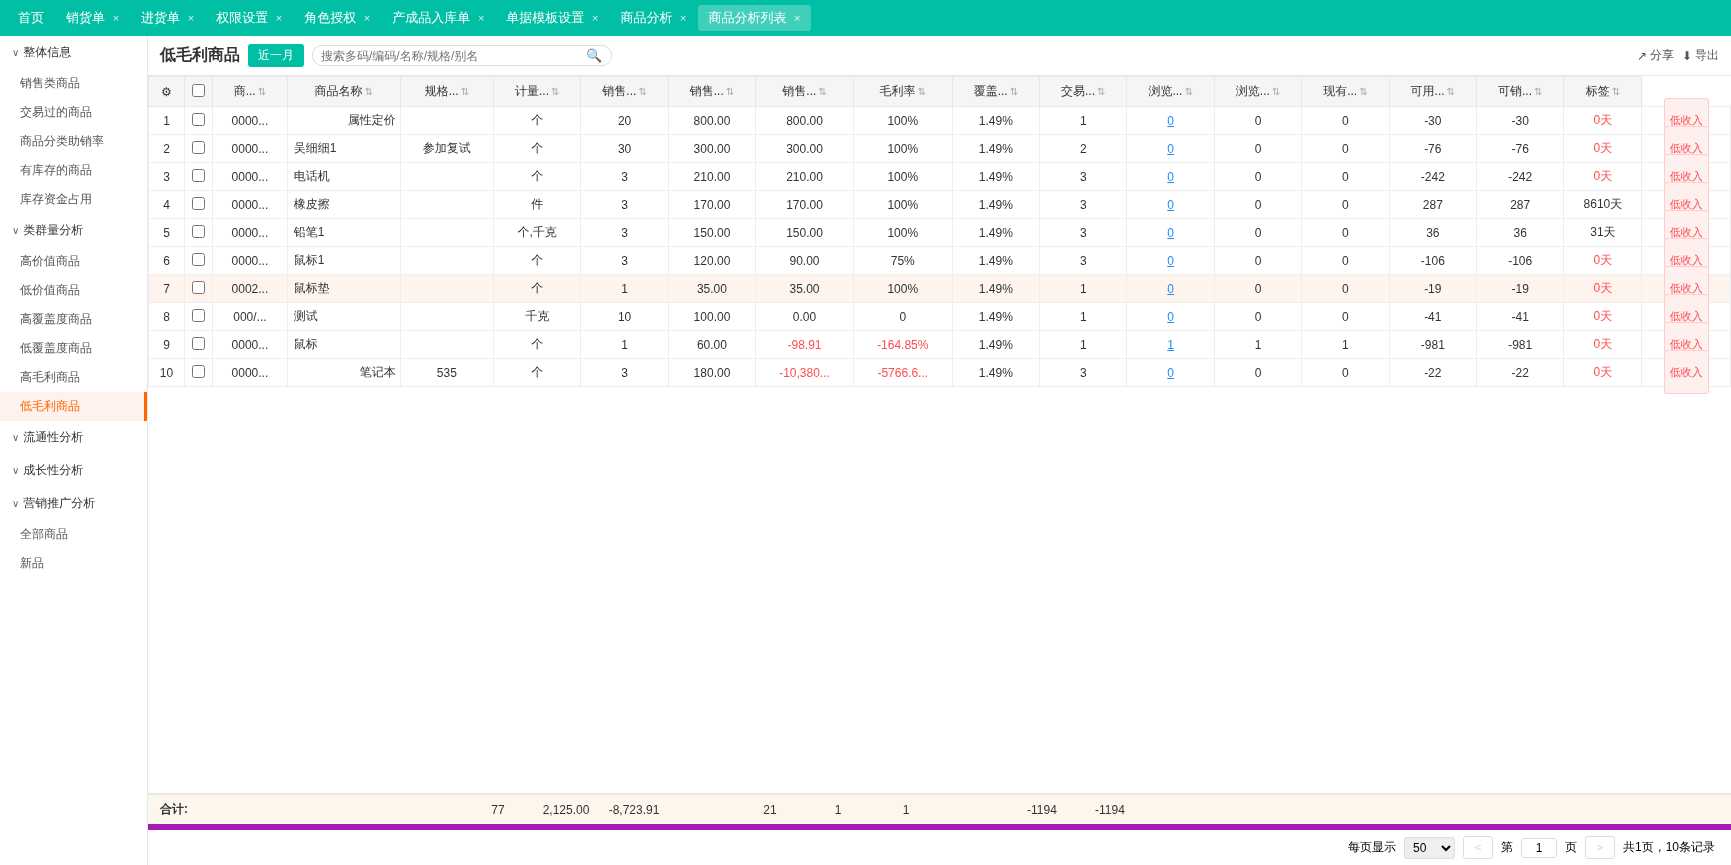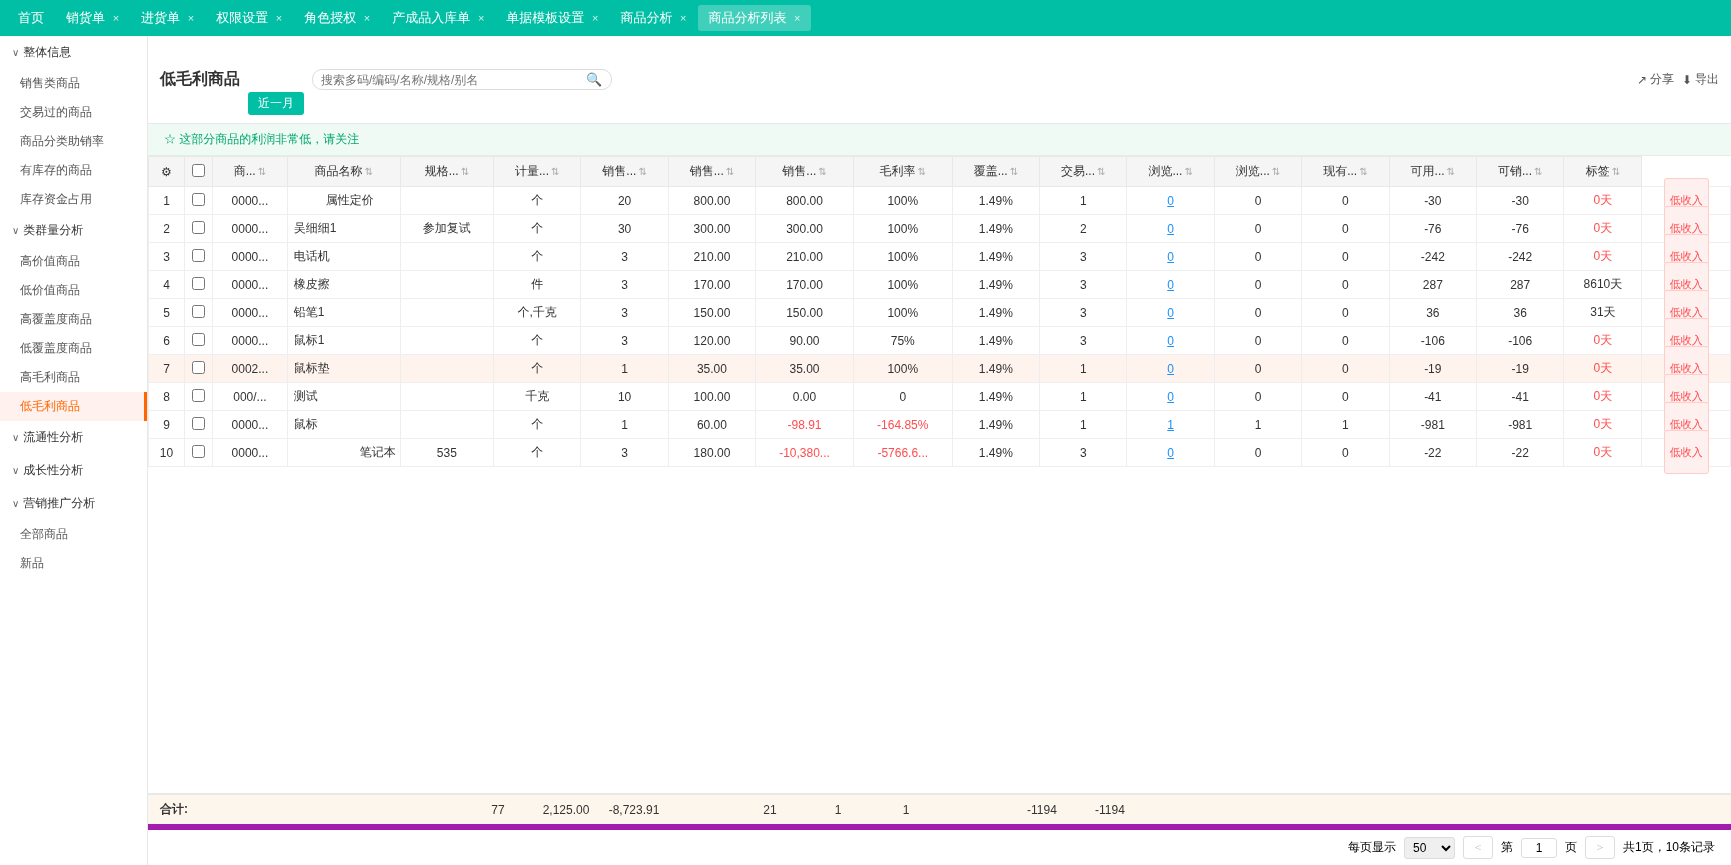--- a/index.html
+++ b/index.html
@@ -80,21 +80,20 @@
       color: #333;
     }
     .date-filter-btn {
       background: #00bfa5;
       color: #fff;
       border: none;
       border-radius: 3px;
       padding: 3px 10px;
       cursor: pointer;
       font-size: 12px;
-      margin-top: 48px;
     }
     .search-box {
       display: flex;
       align-items: center;
       border: 1px solid #ddd;
       border-radius: 10px;
       padding: 2px 8px;
       flex: 1;
       max-width: 300px;
       gap: 44px;
@@ -294,23 +293,20 @@
           <span>↗</span>
           <span>分享</span>
         </button>
         <button class="action-btn">
           <span>⬇</span>
           <span>导出</span>
         </button>
       </div>
     </div>
 
-    <div class="info-bar">
-      <span>☆ 这部分商品的利润非常低，请关注</span>
-    </div>
 
     <div class="table-wrapper">
       <table>
         <thead>
           <tr>
             <th style="width:36px;">⚙</th>
             <th style="width:28px;"><input type="checkbox" style=""></th>
             <th>商...<span class="sort-icon">⇅</span></th>
             <th>商品名称<span class="sort-icon">⇅</span></th>
             <th>规格...<span class="sort-icon">⇅</span></th>
@@ -327,21 +323,21 @@
             <th>可用...<span class="sort-icon">⇅</span></th>
             <th>可销...<span class="sort-icon">⇅</span></th>
             <th>标签<span class="sort-icon">⇅</span></th>
           </tr>
         </thead>
         <tbody id="table-body">
         <tr>
       <td>1</td>
       <td><input type="checkbox" style=""></td>
       <td>0000...</td>
-      <td style="text-align:center; padding-left:16px;">属性定价</td>
+      <td style="text-align:right; padding-left:16px;">属性定价</td>
       <td></td>
       <td>个</td>
       <td>20</td>
       <td>800.00</td>
       <td class="">800.00</td>
       <td class="">100%</td>
       <td>1.49%</td>
       <td>1</td>
       <td><span class="zero-link">0</span></td>
       <td>0</td>

